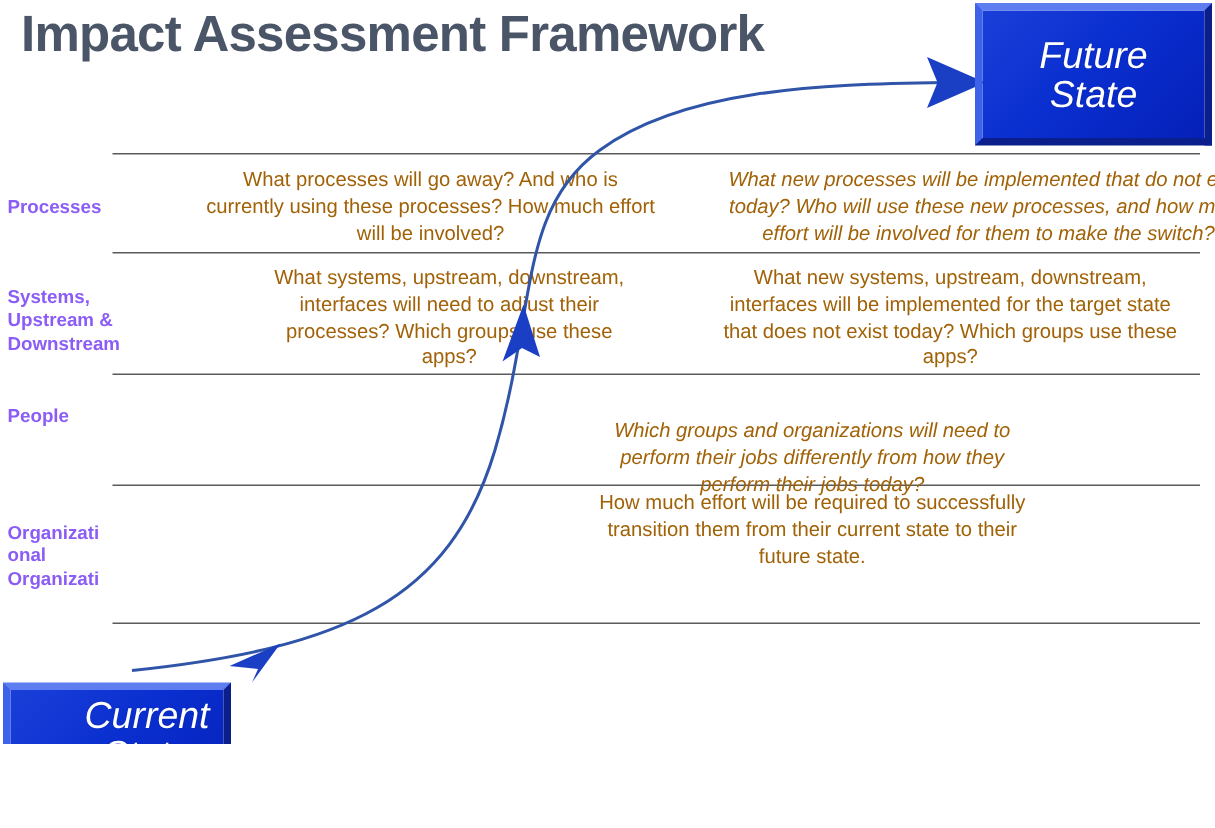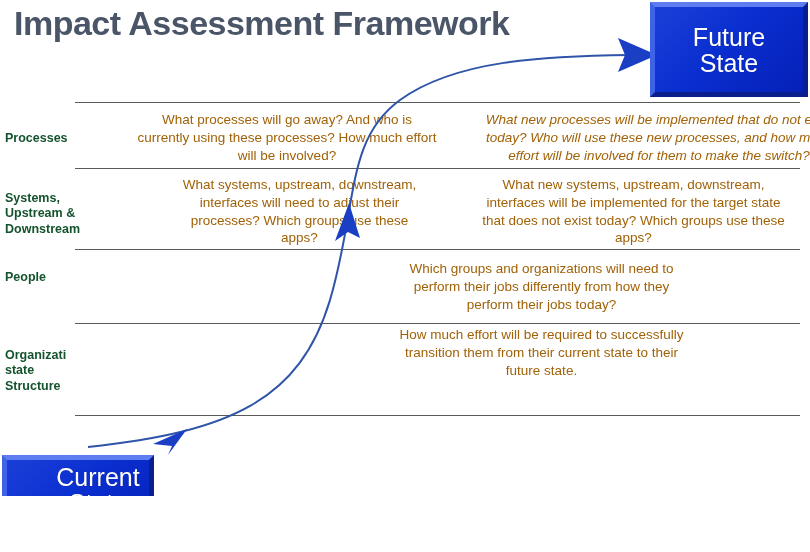--- a/index.html
+++ b/index.html
@@ -39,21 +39,21 @@
     border-top: 1px solid #5a5a5a;
   }
 
   
   .row-label {
     position: absolute;
     left: 5px;
     width: 86px;
     font-size: 12.5px;
     font-weight: bold;
-    color: #14532d;
+    color: #8b5cf6;
     line-height: 1.22;
     text-align: left;
   }
 
   
   .cell {
     position: absolute;
     font-size: 13.5px;
     color: #a16207;
     line-height: 1.32;
@@ -72,20 +72,21 @@
     border-bottom: 5px solid #0a1f8c;
     color: #ffffff;
     display: flex;
     align-items: center;
     justify-content: center;
     text-align: center;
     font-size: 25px;
     line-height: 1.04;
     font-weight: normal;
     text-shadow: 0 0 1px rgba(0,0,0,0.25);
+    font-style: italic;
   }
   .state-box .box-inner { width: 100%; }
 
   
   #curve-layer {
     position: absolute;
     left: 0;
     top: 0;
     width: 810px;
     height: 552px;
@@ -108,31 +109,31 @@
   <div class="row-label" style="top:131px;">
     <span>Processes</span>
   </div>
   <div class="row-label" style="top:191px;">
     <span>Systems, Upstream &amp; Downstream</span>
   </div>
   <div class="row-label" style="top:270px;">
     <span>People</span>
   </div>
   <div class="row-label" style="top:348px;">
-    <span>Organizati state Structure</span>
+    <span>Organizati onal Organizati</span>
   </div>
 
   <div class="cell" style="left:93px; top:111px; width:300px;">What processes will go away? And who is currently using these processes? How much effort will be involved?</div>
   <div class="cell" style="left:425px; top:111px; width:380px;font-style:italic;">What new processes will be implemented that do not exist today? Who will use these new processes, and how much effort will be involved for them to make the switch?</div>
 
   <div class="cell" style="left:128px; top:176px; width:255px;">What systems, upstream, downstream, interfaces will need to adjust their processes? Which groups use these apps?</div>
   <div class="cell" style="left:432px; top:176px; width:315px;">What new systems, upstream, downstream, interfaces will be implemented for the target state that does not exist today? Which groups use these apps?</div>
 
   <div class="cell" style="left:128px; top:275px; width:200px;"></div>
-  <div class="cell" style="left:355px; top:260px; width:285px;">Which groups and organizations will need to perform their jobs differently from how they perform their jobs today?</div>
+  <div class="cell" style="left:355px; top:278px; width:285px;font-style:italic;">Which groups and organizations will need to perform their jobs differently from how they perform their jobs today?</div>
 
   <div class="cell" style="left:128px; top:330px; width:200px;"></div>
   <div class="cell" style="left:355px; top:326px; width:285px;">How much effort will be required to successfully transition them from their current state to their future state.</div>
 
   <svg id="curve-layer" viewBox="0 0 810 552" xmlns="http://www.w3.org/2000/svg">
 
     <path d="M 88 447
              C 230 432, 300 400, 330 300
              C 358 205, 345 140, 400 100
              C 455 60, 545 56, 630 55" fill="none" stroke="#2f54a8" stroke-width="2"></path>

